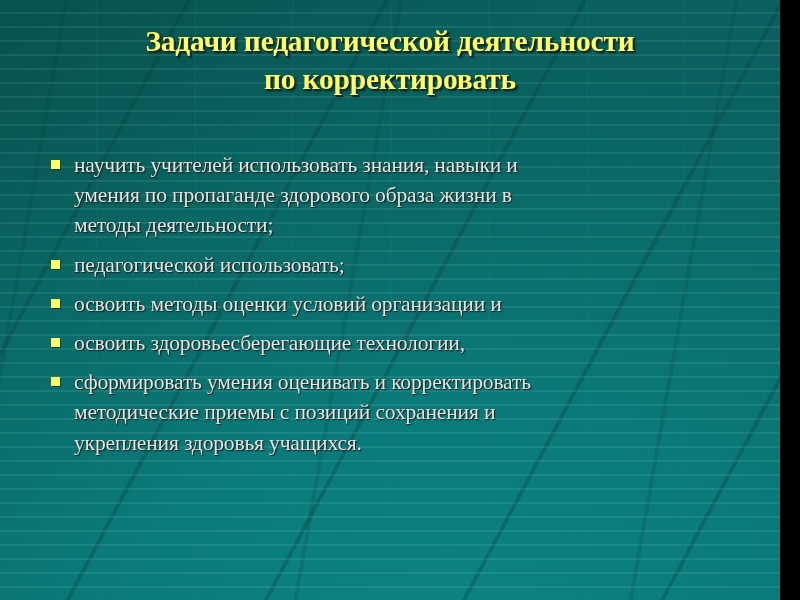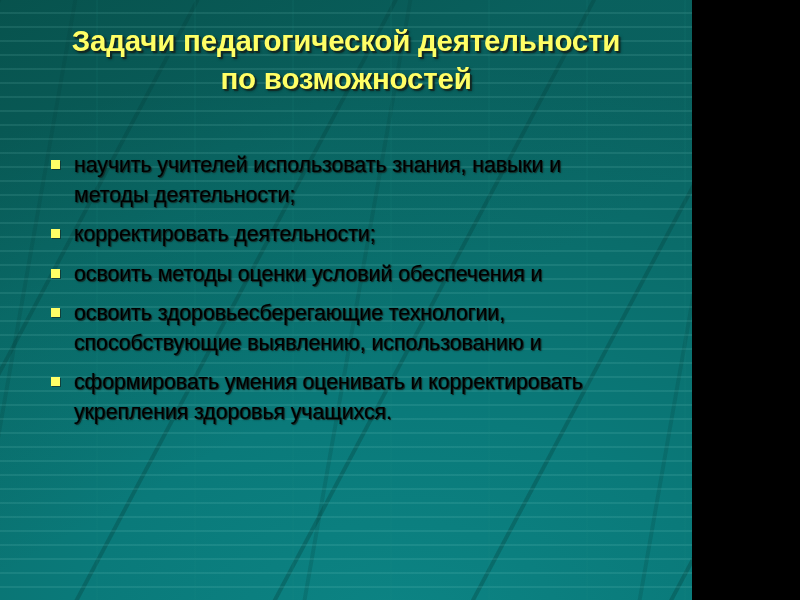--- a/index.html
+++ b/index.html
@@ -3,24 +3,24 @@
 <meta charset="utf-8">
 <title>Slide</title>
 <style>
   html, body {
     margin: 0;
     padding: 0;
     background: #000;
   }
   #slide {
     position: relative;
-    width: 692px;
+    width: 780px;
     height: 600px;
     overflow: hidden;
-    font-family: Liberation Sans, sans-serif;
+    font-family: Liberation Serif, serif;
     background-color: #0a7878;
   }
 
   
   .bg-base {
     position: absolute;
     inset: 0;
     background:
       radial-gradient(ellipse 120% 95% at 58% 105%, #0c8484 0%, #0a7a7a 38%, #0a6e6c 70%, #0a6260 100%);
   }
@@ -109,21 +109,21 @@
   #bullets {
     position: absolute;
     left: 44px;
     right: 40px;
     top: 150px;
   }
   .bullet {
     position: relative;
     padding-left: 30px;
     margin-bottom: 9px;
-    color: #000000;
+    color: #e5e5e5;
     font-size: 21.5px;
     line-height: 30.2px;
     letter-spacing: -0.15px;
     text-shadow:
        1px 1px 0 rgba(18,46,42,0.95),
       -0.5px -0.5px 0 rgba(18,46,42,0.55),
        1px 1px 2px rgba(0,0,0,0.45);
   }
   .bullet:last-child { margin-bottom: 4px; }
   .marker {
@@ -147,58 +147,59 @@
   <div class="bg-vignette"></div>
   <div class="bg-diag"></div>
   <div class="bg-diag2"></div>
   <div class="bg-lines"></div>
   <div class="bg-verts"></div>
 
   <div class="content">
 
     <div id="title">
       <span class="tline">Задачи педагогической деятельности</span>
-      <span class="tline">по возможностей</span>
+      <span class="tline">по корректировать</span>
     </div>
 
     <div id="bullets">
 
       <div class="bullet">
         <span class="marker"></span>
         <span class="btext">
           <span class="ln">научить учителей использовать знания, навыки и</span>
+          <span class="ln">умения по пропаганде здорового образа жизни в</span>
           <span class="ln">методы деятельности;</span>
         </span>
       </div>
 
       <div class="bullet">
         <span class="marker"></span>
         <span class="btext">
-          <span class="ln">корректировать деятельности;</span>
-        </span>
-      </div>
-
-      <div class="bullet">
-        <span class="marker"></span>
-        <span class="btext">
-          <span class="ln">освоить методы оценки условий обеспечения и</span>
+          <span class="ln">педагогической использовать;</span>
+        </span>
+      </div>
+
+      <div class="bullet">
+        <span class="marker"></span>
+        <span class="btext">
+          <span class="ln">освоить методы оценки условий организации и</span>
         </span>
       </div>
 
       <div class="bullet">
         <span class="marker"></span>
         <span class="btext">
           <span class="ln">освоить здоровьесберегающие технологии,</span>
-          <span class="ln">способствующие выявлению, использованию и</span>
         </span>
       </div>
 
       <div class="bullet">
         <span class="marker"></span>
         <span class="btext">
           <span class="ln">сформировать умения оценивать и корректировать</span>
+          <span class="ln">методические приемы с позиций сохранения и</span>
           <span class="ln">укрепления здоровья учащихся.</span>
         </span>
       </div>
 
     </div>
   </div>
 </div>
 
 </body></html>

